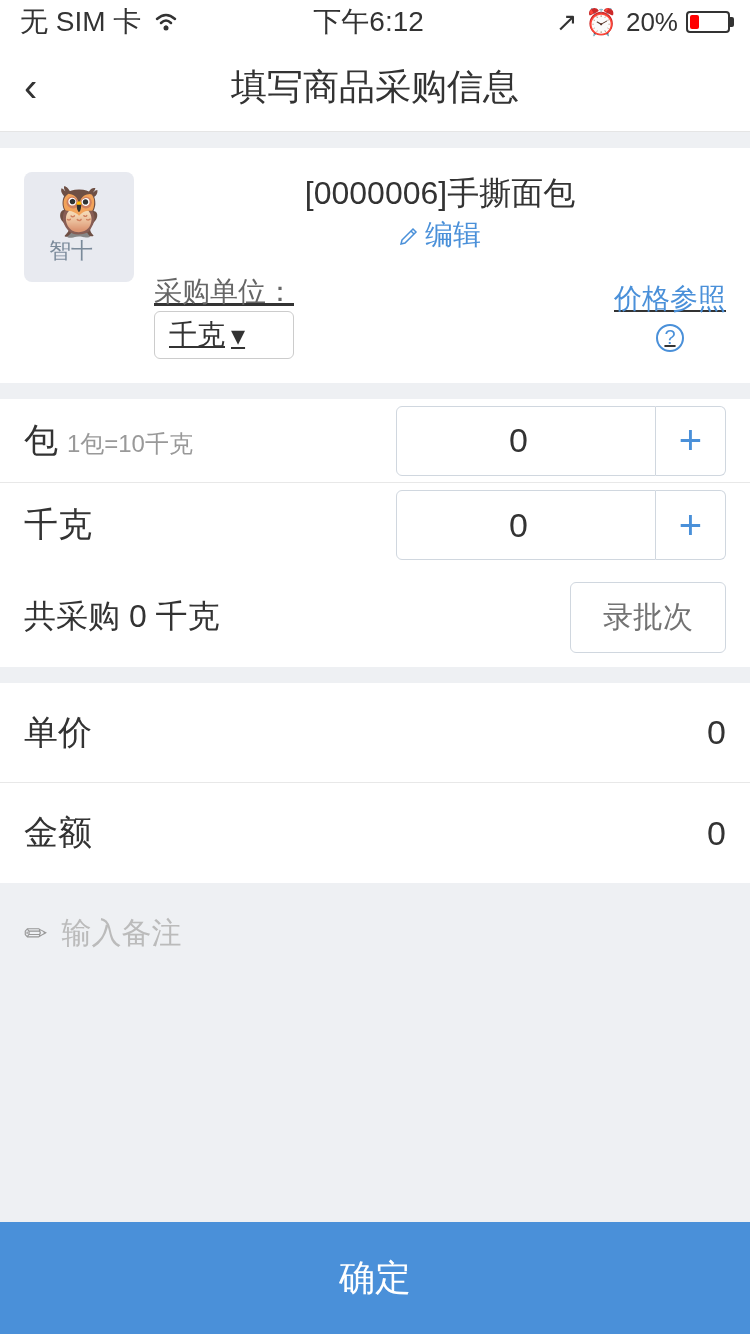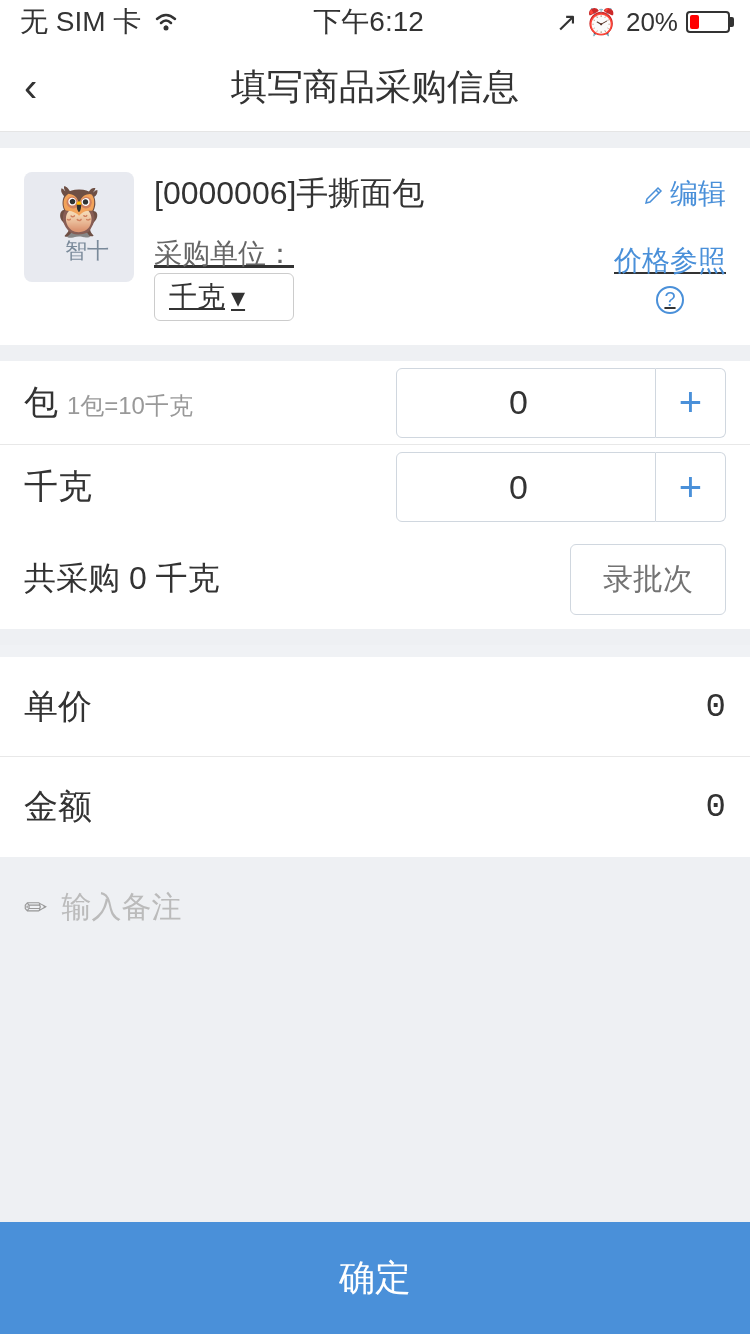--- a/index.html
+++ b/index.html
@@ -106,30 +106,31 @@
     }
     .product-image .owl-icon {
       font-size: 48px;
       color: #7a8a9a;
       text-align: center;
       line-height: 1;
     }
     .product-image .owl-text {
       font-size: 22px;
       color: #7a8a9a;
-      text-align: right;
+      text-align: left;
     }
     .product-info {
       flex: 1;
     }
     .product-name-row {
       display: flex;
       align-items: center;
       justify-content: space-between;
       margin-bottom: 18px;
+      flex-direction: column;
     }
     .product-name {
       font-size: 32px;
       color: #333;
       font-weight: 500;
     }
     .edit-link {
       font-size: 28px;
       color: #4a90d9;
       display: flex;
@@ -253,22 +254,21 @@
       padding: 14px 32px;
       font-size: 30px;
       color: #737373;
       background: #fff;
       cursor: pointer;
     }
 
     
     .price-section {
       background: #fff;
-      margin-top: 12px;
-      font-family: Liberation Mono, monospace;
+      margin-top: 0;
     }
     .price-row {
       display: flex;
       align-items: center;
       justify-content: space-between;
       padding: 0 24px;
       height: 100px;
       border-bottom: 1px solid #e8e8e8;
     }
     .price-row:last-child {

